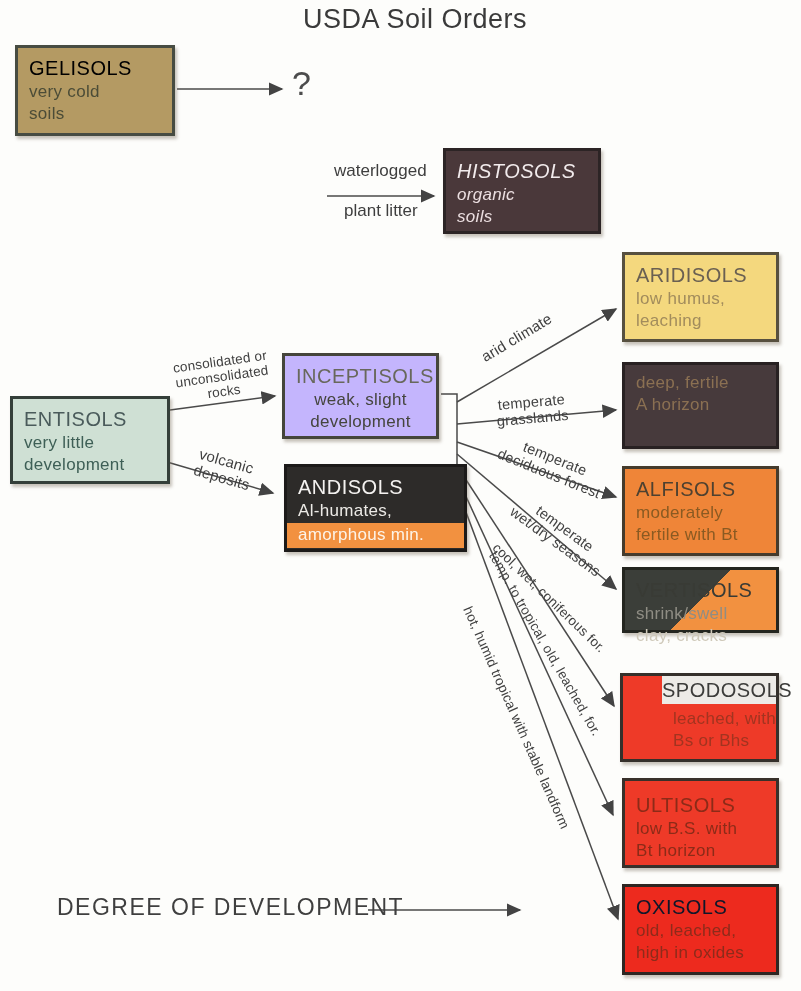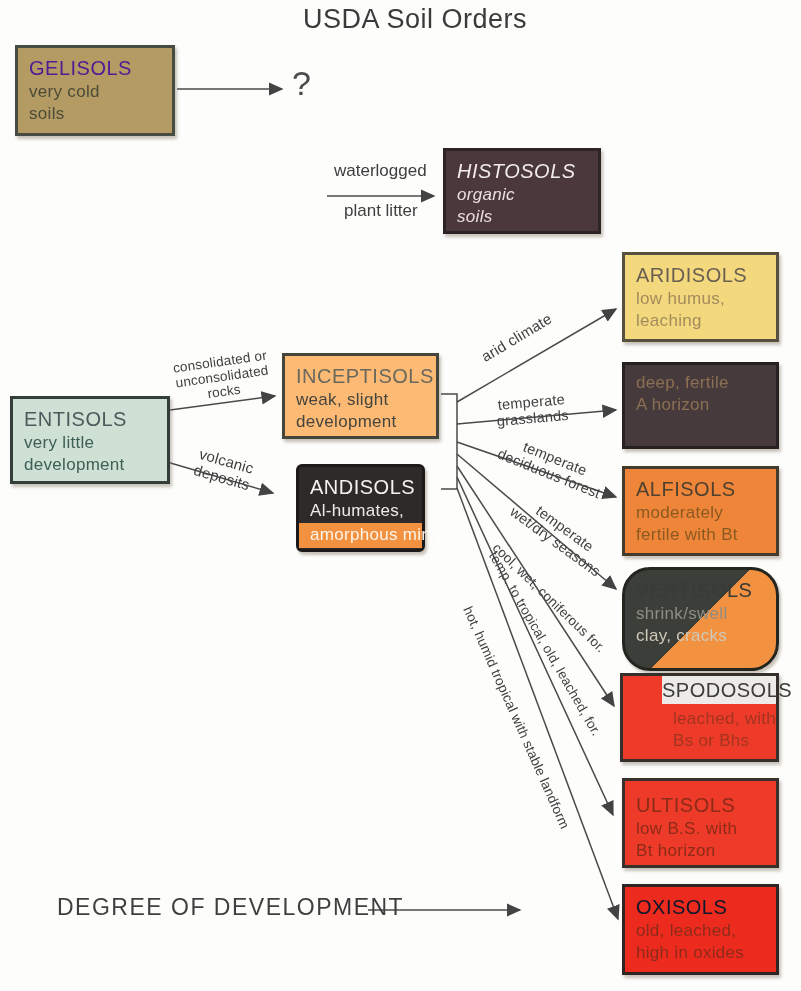--- a/index.html
+++ b/index.html
@@ -16,49 +16,49 @@
   svg.lines{position:absolute;left:0;top:0;z-index:1;}
   .box{
     position:absolute;z-index:2;box-sizing:border-box;
     padding:7px 11px;border:3px solid #3c4038;
     box-shadow:2px 3px 3px rgba(130,120,105,.45);
   }
   .box-title{font-size:20px;letter-spacing:.5px;line-height:26px;white-space:nowrap;}
   .box-line{font-size:17px;letter-spacing:.3px;line-height:22px;white-space:nowrap;}
   
   #box-gelisols{left:15px;top:45px;width:160px;height:91px;border-color:#474c42;}
-  #box-gelisols .box-title{color:#4c1d95;}
+  #box-gelisols .box-title{color:#000000;}
   #box-gelisols .box-line{color:#4b4c37;}
   #box-histosols{left:443px;top:148px;width:158px;height:86px;border-color:#2c2425;font-style:italic;}
   #box-histosols .box-title{color:#f2ebec;}
   #box-histosols .box-line{color:#ecdfe1;}
   #box-entisols{left:10px;top:396px;width:160px;height:88px;border-color:#343f39;}
   #box-entisols .box-title{color:#4a5b5b;}
   #box-entisols .box-line{color:#3e5f56;}
   #box-inceptisols{left:282px;top:353px;width:157px;height:86px;border-color:#45453b;}
   #box-inceptisols .box-title{color:#68685c;}
   #box-inceptisols .box-line{color:#45453e;}
-  #box-andisols{left:296px;top:464px;width:129px;height:88px;border-color:#1c1a19;border-radius:6px;}
+  #box-andisols{left:284px;top:464px;width:183px;height:88px;border-color:#1c1a19;}
   #box-andisols .box-title{color:#f4f2f0;}
   #box-andisols .box-line{color:#eceae6;}
   #box-andisols .band{
     margin:1px -11px -7px -11px;padding:2px 11px 3px 11px;
     font-size:17px;color:#fdf4e8;letter-spacing:.3px;white-space:nowrap;
   }
   #box-aridisols{left:622px;top:252px;width:157px;height:90px;border-color:#57503f;}
   #box-aridisols .box-title{color:#6a6052;}
   #box-aridisols .box-line{color:#a28c5c;}
   #box-mollisols{left:622px;top:362px;width:157px;height:87px;border-color:#282122;}
   #box-mollisols .box-title{color:#7d6360;}
   #box-mollisols .box-line{color:#8b7052;}
   #box-alfisols{left:622px;top:466px;width:157px;height:90px;border-color:#453b2c;}
   #box-alfisols .box-title{color:#4e4130;}
   #box-alfisols .box-line{color:#8a5a22;}
-  #box-vertisols{left:622px;top:567px;width:157px;height:104px;border-color:#23251f;
-    background:linear-gradient(135deg,#3b3e39 50%,#f29140 50%);border-radius:28px;}
+  #box-vertisols{left:622px;top:567px;width:157px;height:66px;border-color:#23251f;
+    background:linear-gradient(135deg,#3b3e39 50%,#f29140 50%);}
   #box-vertisols .box-title{color:#393b35;}
   #box-vertisols .line1{color:#8f8d84;}
   #box-vertisols .line2{color:#cfc9ba;}
   #box-spodosols{left:620px;top:673px;width:159px;height:89px;border-color:#35302b;padding:0;}
   #box-spodosols .header{padding:3px 0 2px 0;text-align:center;
     font-size:20px;letter-spacing:.5px;color:#3c3c3a;}
   #box-spodosols .body{padding:4px 11px;}
   #box-spodosols .box-line{color:#a23420;}
   #box-ultisols{left:622px;top:778px;width:157px;height:90px;border-color:#38302a;padding-top:11px;}
   #box-ultisols .box-title{color:#8c2b18;}
@@ -129,21 +129,21 @@
     <div class="box-line">organic</div>
     <div class="box-line">soils</div>
   </div>
 
   <div class="box" id="box-entisols" style="background-color: rgb(207, 224, 212);">
     <div class="box-title">ENTISOLS</div>
     <div class="box-line">very little</div>
     <div class="box-line">development</div>
   </div>
 
-  <div class="box" id="box-inceptisols" style="background-color: #fdba74;">
+  <div class="box" id="box-inceptisols" style="background-color: #c4b5fd; text-align: center;">
     <div class="box-title">INCEPTISOLS</div>
     <div class="box-line">weak, slight</div>
     <div class="box-line">development</div>
   </div>
 
   <div class="box" id="box-andisols" style="background-color: rgb(45, 43, 41);">
     <div class="box-title">ANDISOLS</div>
     <div class="box-line">Al-humates,</div>
     <div class="band" style="background-color: rgb(242, 145, 64);">amorphous min.</div>
   </div>

